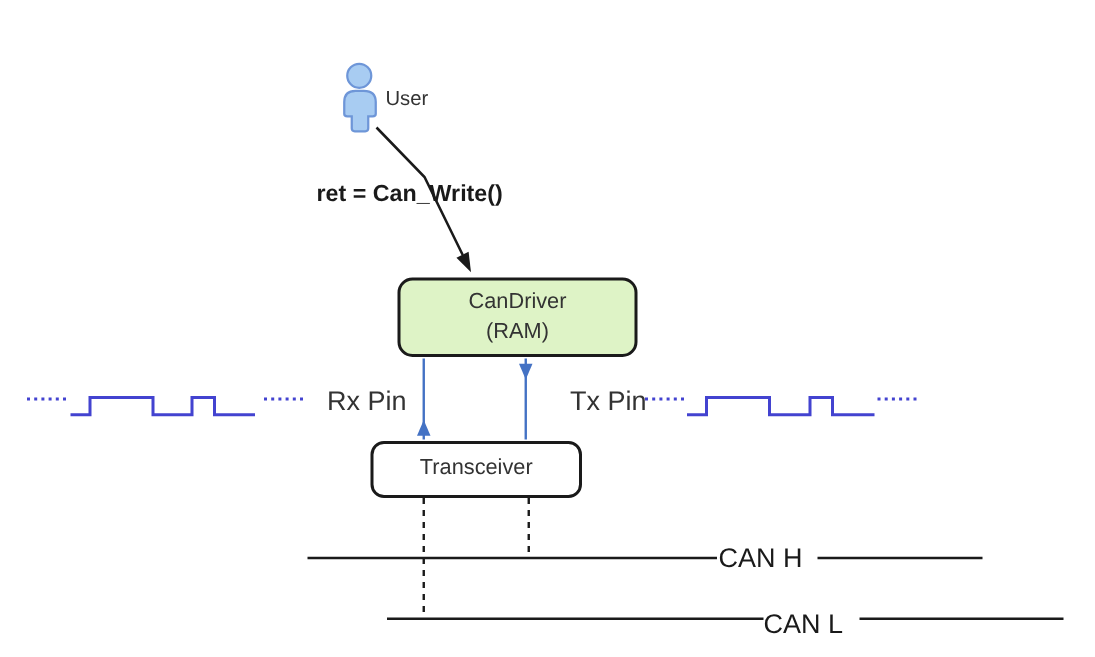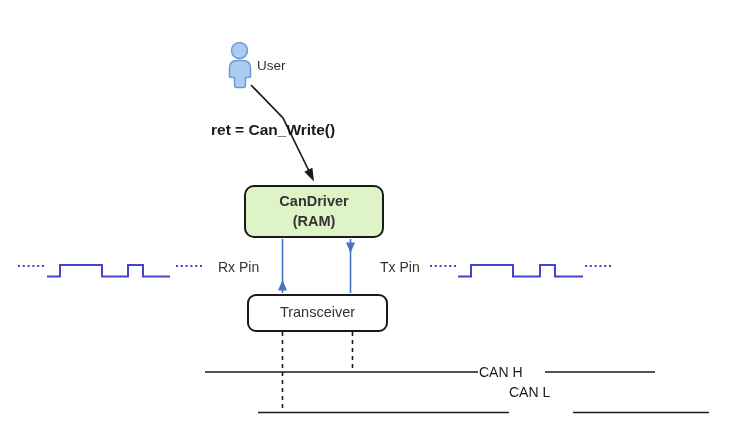--- a/index.html
+++ b/index.html
@@ -3,42 +3,41 @@
 <meta charset="utf-8">
 <style>
   html,body{margin:0;padding:0;background:#ffffff;}
   #canvas{
     position:relative;width:730px;height:438px;background:#ffffff;overflow:hidden;
     font-family:"Liberation Sans","DejaVu Sans",sans-serif;
     margin-top:32px;
   }
   #diagram-svg{position:absolute;left:0;top:0;}
   .lbl{
-    position:absolute;font-size:14px;color:var(--label-text,#333333);
+    position:absolute;font-size:18px;color:var(--label-text,#333333);
     white-space:nowrap;line-height:17px;
   }
   .user-lbl{left:257px;top:25px;font-size:13.5px;}
   .ret-lbl{
     position:absolute;left:211px;top:89px;width:158px;text-align:left;
     font-size:15.5px;font-weight:bold;color:var(--strong-text,#1a1a1a);white-space:nowrap;
   }
   .rx-pin-lbl{left:218px;top:227px;}
   .tx-pin-lbl{left:380px;top:227px;}
   .bus-lbl{width:64px;color:var(--strong-text,#1a1a1a);}
   .canh-lbl{left:479px;top:332px;}
-  .canl-lbl{left:509px;top:352px;}
+  .canl-lbl{left:509px;top:376px;}
   .box{
     position:absolute;box-sizing:border-box;border:2px solid var(--border-black,#1a1a1a);
     display:flex;flex-direction:column;align-items:center;justify-content:center;
     color:var(--label-text,#333333);font-size:14.5px;line-height:1.35;
   }
   .candriver-box{
-    left:244px;top:153px;width:140px;height:53px;border-radius:10px;
+    left:265px;top:153px;width:160px;height:53px;border-radius:10px;
     background:var(--green-fill,#def3c6);
-    font-weight:bold;
   }
   .transceiver-box{
     left:247px;top:262px;width:141px;height:38px;border-radius:9px;background:#ffffff;
   }
   
   .person{fill:var(--user-fill,#a8ccf2);stroke:var(--user-stroke,#6e96d8);stroke-width:1.5;}
   .arrow-line{stroke:var(--strong-text,#1a1a1a);stroke-width:1.7;fill:none;}
   .arrow-head{fill:var(--strong-text,#1a1a1a);}
   .blue-line{stroke:var(--arrow-blue,#4472c4);stroke-width:1.6;}
   .blue-head{fill:var(--arrow-blue,#4472c4);}

